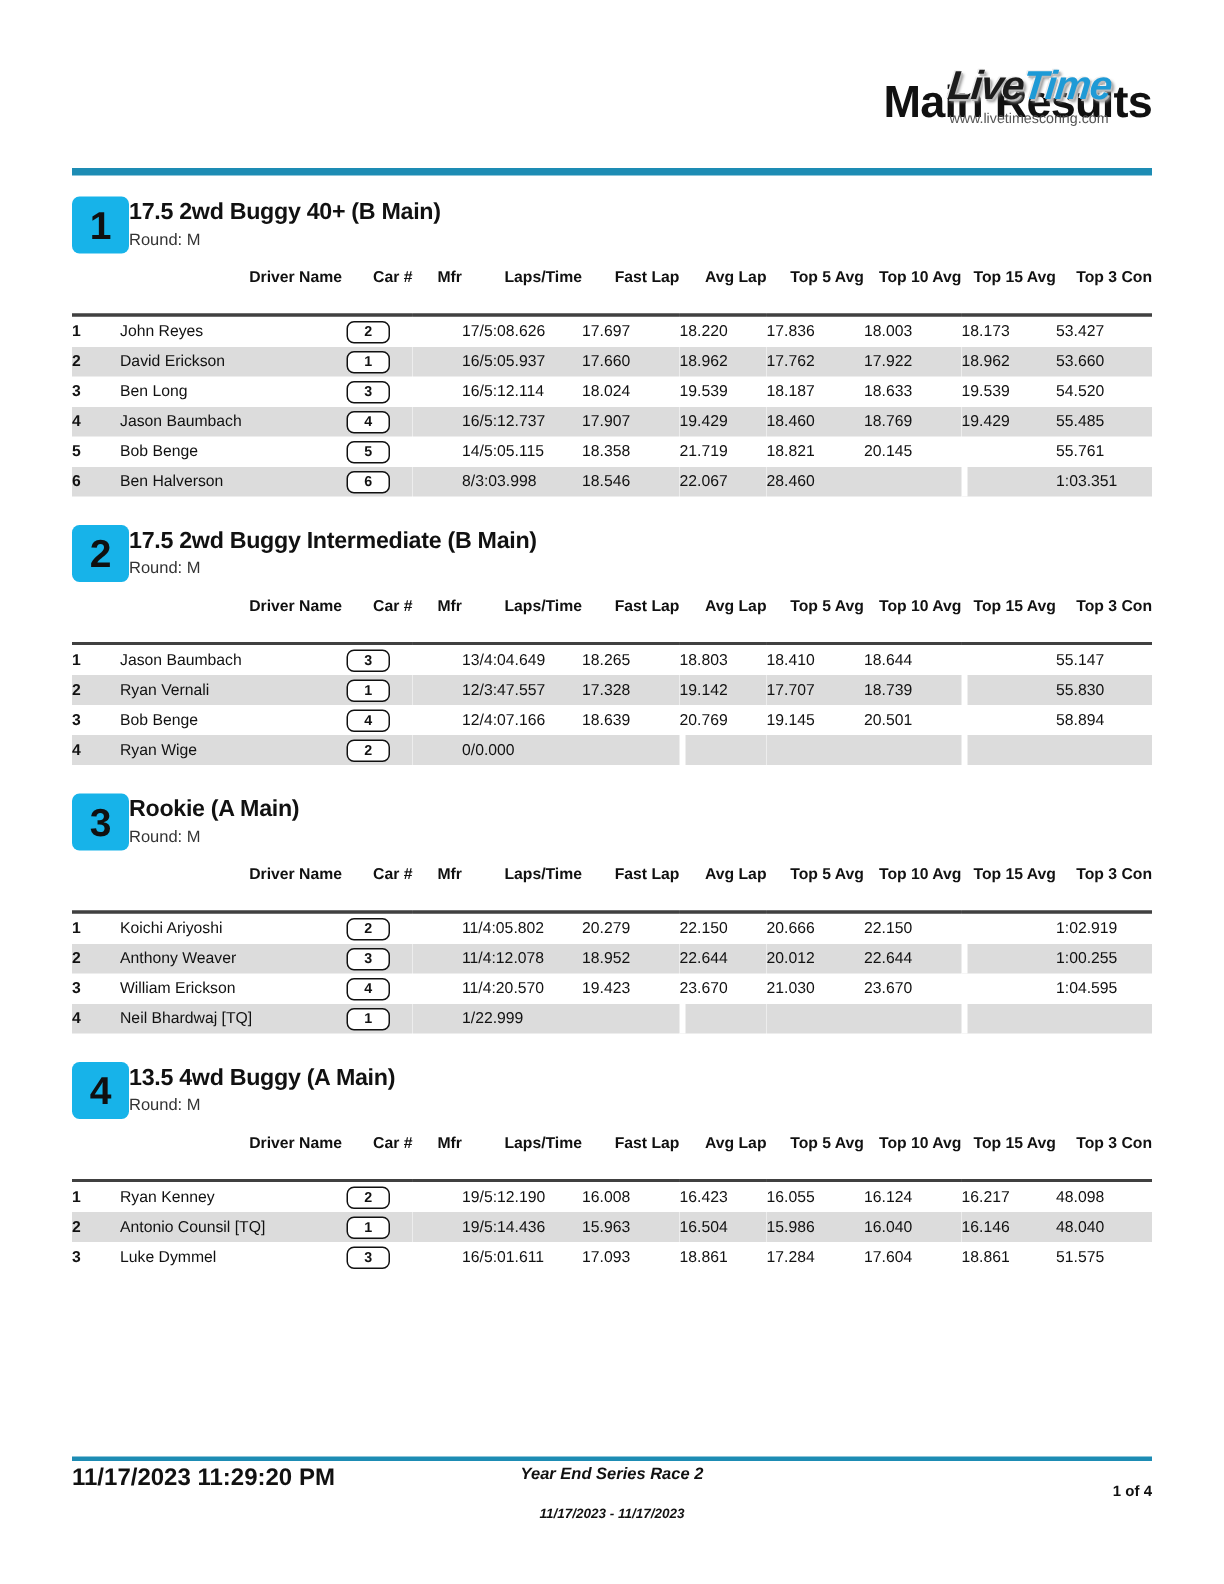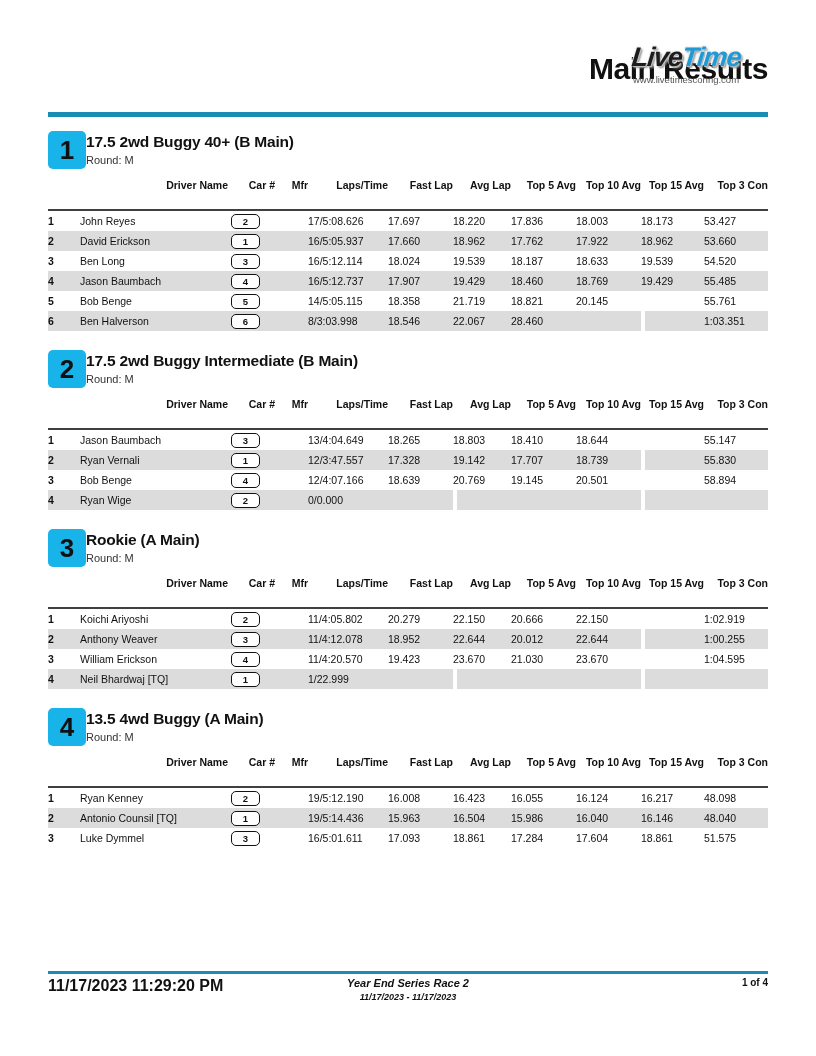--- a/index.html
+++ b/index.html
@@ -119,22 +119,22 @@
   .footer {
     position: absolute;
     left: 48px; right: 48px;
     top: 971px;
   }
   .footer-rule { height: 3px; background: #1d8cb4; }
   .footer-row { position: relative; margin-top: 3px; }
   .footer-left { position: absolute; left: 0; top: 0; font-size: 16px; font-weight: 700; }
   .footer-center { text-align: center; font-style: italic; }
   .footer-event { font-size: 11px; font-weight: 700; }
-  .footer-dates { font-size: 9px; font-weight: 700; margin-top: 3px; }
-  .footer-right { position: absolute; right: 0; top: 0; font-size: 10px; font-weight: 700; }
+  .footer-dates { font-size: 9px; font-weight: 700; margin-top: 15px; }
+  .footer-right { position: absolute; right: 0; top: 12px; font-size: 10px; font-weight: 700; }
 </style>
 </head>
 <body>
 
 <div class="page">
   <div class="content">
 
     <div class="hdr">
       <div class="main-title">Main Results</div>
       <div class="logo-wrap">

